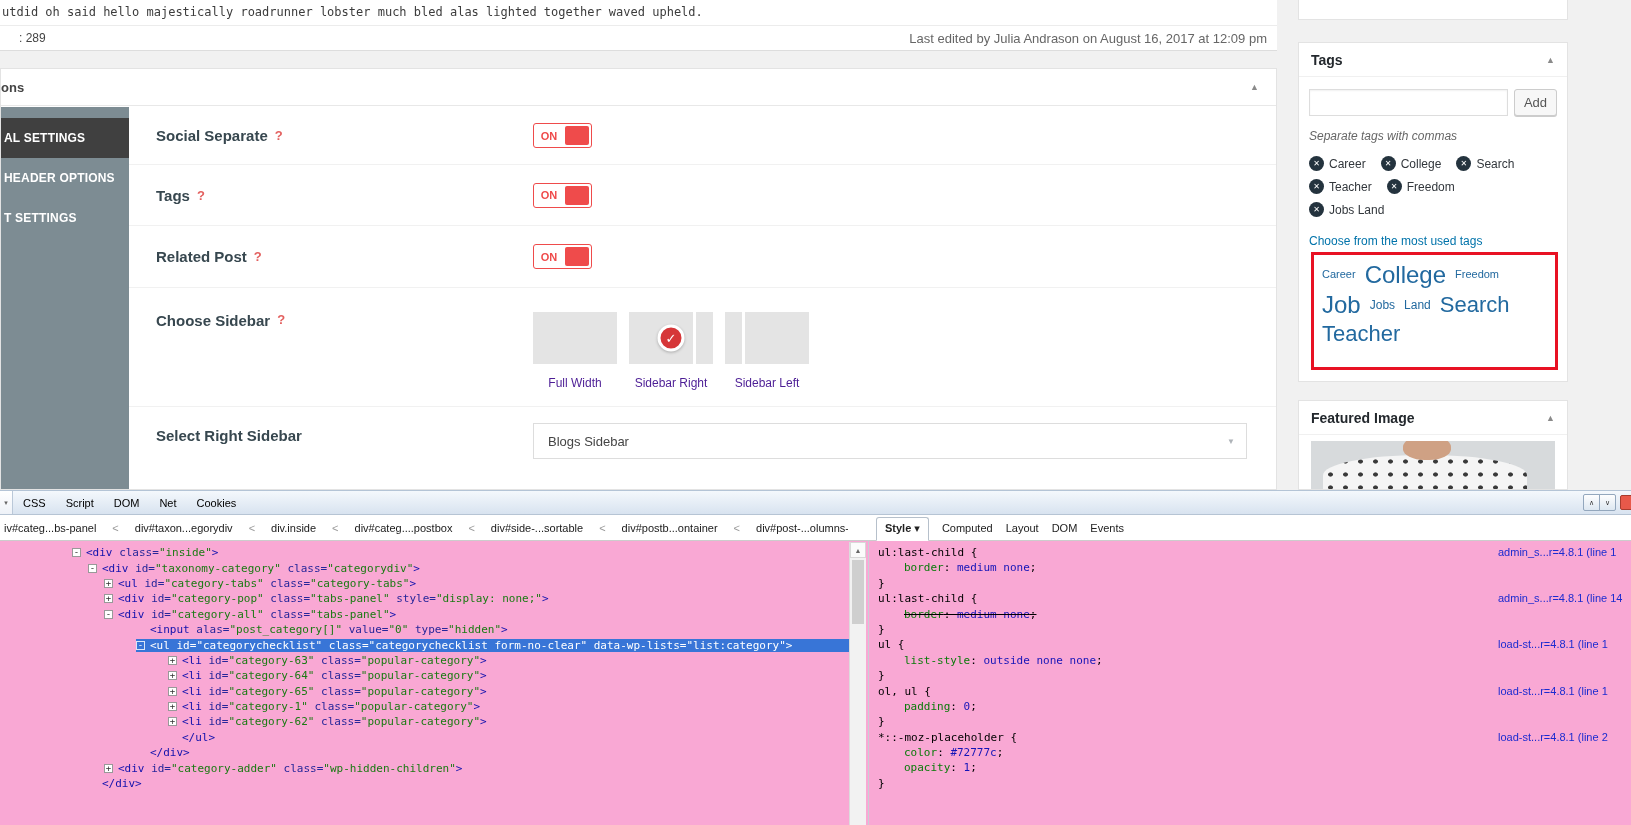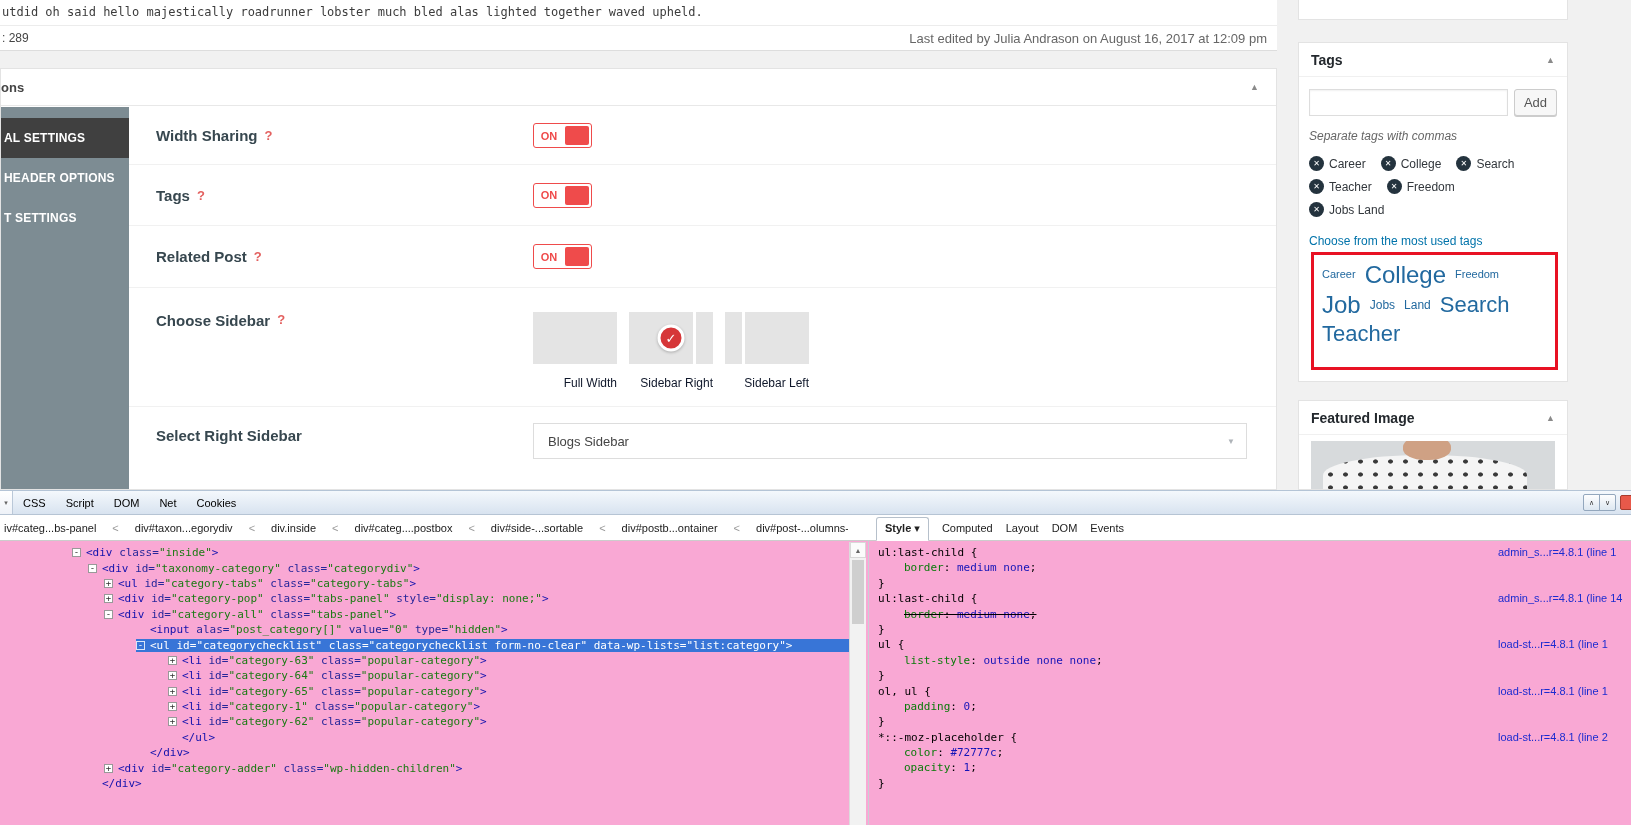--- a/index.html
+++ b/index.html
@@ -3,21 +3,21 @@
 <meta charset="utf-8">
 <style>
   *{box-sizing:border-box;margin:0;padding:0;}
   html,body{width:1631px;height:825px;}
   body{position:relative;overflow:hidden;background:#f1f1f1;font-family:"Liberation Sans","DejaVu Sans",sans-serif;}
 
   
   #main-col{position:absolute;left:0;top:0;width:1277px;height:490px;}
   .editor-box{position:absolute;top:0;left:0;width:100%;height:51px;background:#fff;border-bottom:1px solid #ddd;}
   .editor-text{height:26px;line-height:25px;border-bottom:1px solid #ececec;font-family:"DejaVu Sans Mono","Liberation Mono",monospace;font-size:12px;color:#3c3c3c;padding-left:2px;white-space:nowrap;overflow:hidden;}
-  .status-row{height:24px;display:flex;align-items:center;justify-content:space-between;padding:0 10px 0 2px;}
+  .status-row{height:24px;display:flex;align-items:center;justify-content:space-between;padding:0 10px 0 19px;}
   .word-count{font-size:12px;color:#444;}
   .last-edited{font-size:13px;color:#666;}
 
   .options-box{position:absolute;top:68px;left:0;width:1277px;height:422px;background:#fff;border:1px solid #e3e3e3;}
   .options-header{height:37px;display:flex;align-items:center;justify-content:space-between;border-bottom:1px solid #e8e8e8;padding:0 17px 0 0;}
   .options-title{font-size:13px;font-weight:bold;color:#444;}
   .collapse-icon{font-size:9px;color:#8a8a8a;cursor:pointer;}
   .options-body{position:absolute;top:38px;left:0;right:0;bottom:0;display:flex;}
   .opt-sidebar{width:128px;background:#7d8c93;padding-top:11px;flex:none;}
   .opt-item{height:40px;line-height:40px;font-size:12px;font-weight:bold;color:#fff;padding-left:3px;white-space:nowrap;overflow:hidden;cursor:pointer;letter-spacing:.2px;}
@@ -36,21 +36,21 @@
   .toggle{width:59px;height:25px;border:1px solid #ef4b4b;border-radius:3px;display:flex;align-items:center;background:#fff;cursor:pointer;}
   .toggle .ton{width:30px;text-align:center;font-size:11px;font-weight:bold;color:#ef4b4b;}
   .toggle .knob{width:24px;height:19px;border-radius:2px;background:#ef4b4b;margin-left:1px;}
   #layout-options{display:flex;gap:12px;padding-top:24px;}
   .layout-opt{width:84px;}
   .thumb{width:84px;height:52px;background:#fff;display:flex;gap:3px;position:relative;cursor:pointer;}
   .piece{background:#e4e4e4;}
   .piece.main{flex:1;}
   .piece.side{width:17px;}
   .check-badge{position:absolute;left:50%;top:50%;transform:translate(-50%,-50%);width:27px;height:27px;border-radius:50%;background:#d63638;border:3px solid #fff;box-shadow:0 1px 3px rgba(0,0,0,.25);color:#fff;font-size:13px;font-weight:bold;display:flex;align-items:center;justify-content:center;}
-  .thumb-label{margin-top:12px;text-align:right;font-size:12px;color:#0f172a;}
+  .thumb-label{margin-top:12px;text-align:center;font-size:12px;color:#4c1d95;}
   .select-box{margin-top:16px;width:714px;height:36px;border:1px solid #ddd;background:#fff;display:flex;align-items:center;position:relative;cursor:pointer;}
   .select-value{padding-left:14px;font-size:13px;color:#444;}
   .select-caret{position:absolute;right:11px;top:50%;transform:translateY(-50%);font-size:8px;color:#aeb3b8;}
 
   
   #side-col{position:absolute;left:1298px;top:0;width:270px;height:490px;}
   .stub-panel{height:20px;background:#fff;border:1px solid #e3e3e3;border-top:none;}
   .postbox{position:absolute;left:0;width:270px;background:#fff;border:1px solid #e3e3e3;}
   #tags-panel{top:42px;height:340px;}
   .postbox-header{height:34px;display:flex;align-items:center;justify-content:space-between;padding:0 12px;border-bottom:1px solid #f0f0f0;cursor:pointer;}
@@ -138,21 +138,21 @@
     <div class="options-body">
       <div class="opt-sidebar" id="opt-sidebar">
           <div class="opt-item active">AL SETTINGS</div>
           <div class="opt-item">HEADER OPTIONS</div>
           <div class="opt-item">T SETTINGS</div>
         </div>
       <div class="opt-content">
 
         <div class="setting-row r1">
           <div class="row-label">
-            <span>Width Sharing</span>
+            <span>Social Separate</span>
             <span class="help">?</span>
           </div>
           <div class="toggle">
             <span class="ton">ON</span>
             <span class="knob"></span>
           </div>
         </div>
 
         <div class="setting-row r2">
           <div class="row-label">

